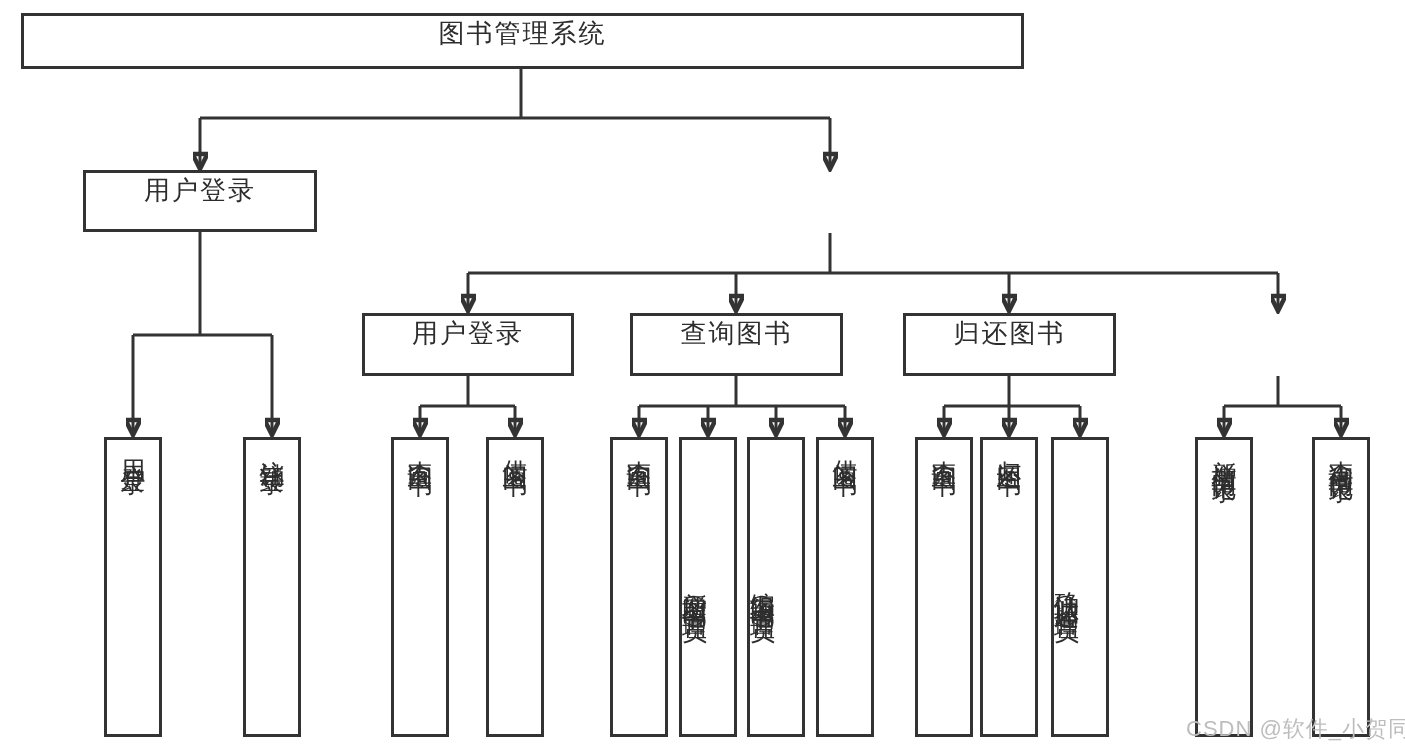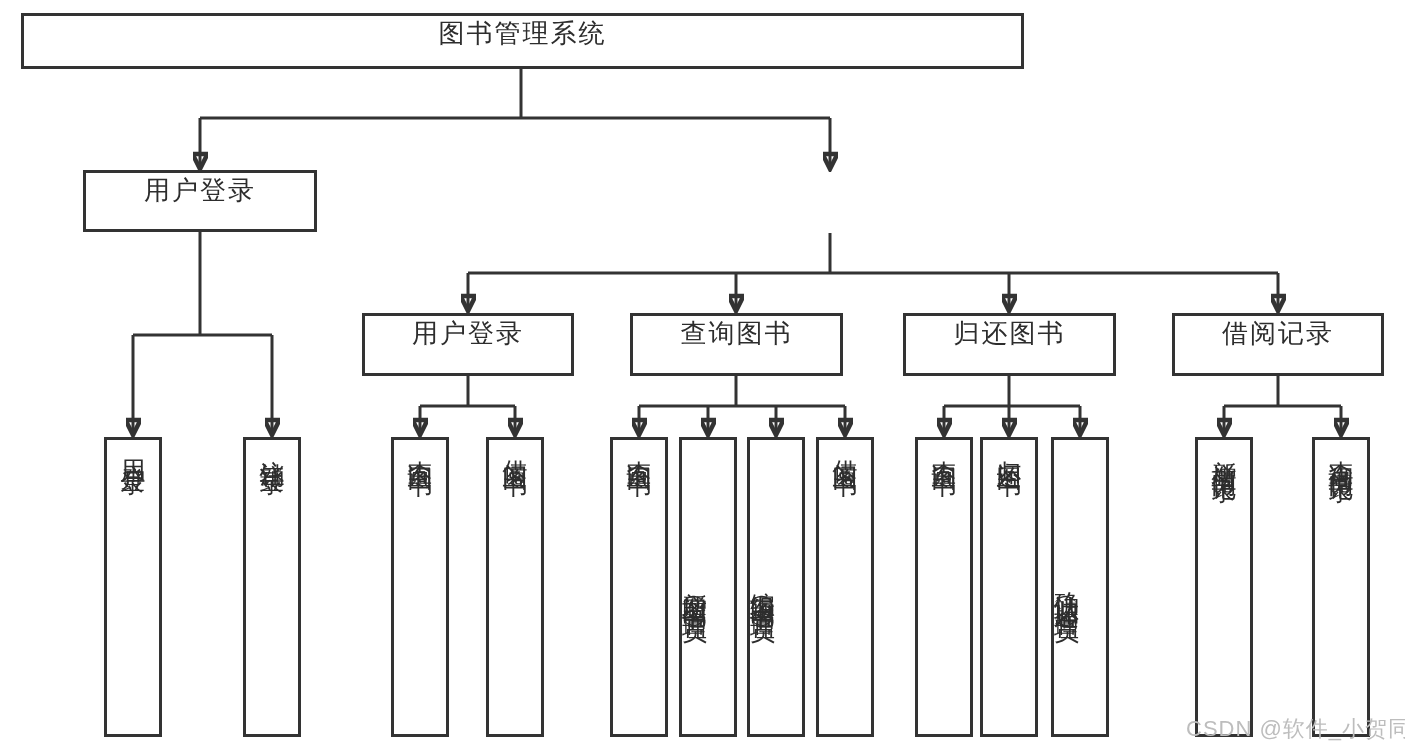--- a/index.html
+++ b/index.html
@@ -144,23 +144,20 @@
 
   <div class="node h-node" style="left:362px;top:313px;width:212px;height:63px">
     <span>用户登录</span>
   </div>
   <div class="node h-node" style="left:630px;top:313px;width:213px;height:63px">
     <span>查询图书</span>
   </div>
   <div class="node h-node" style="left:903px;top:313px;width:213px;height:63px">
     <span>归还图书</span>
   </div>
-  <div class="node h-node" style="left:1172px;top:313px;width:212px;height:63px">
-    <span>借阅记录</span>
-  </div>
 
   <div class="node v-node" style="left:104px">
     <span>用户登录</span>
   </div>
   <div class="node v-node" style="left:243px">
     <span>注销登录</span>
   </div>
 
   <div class="node v-node" style="left:391px">
     <span>查询图书</span>

